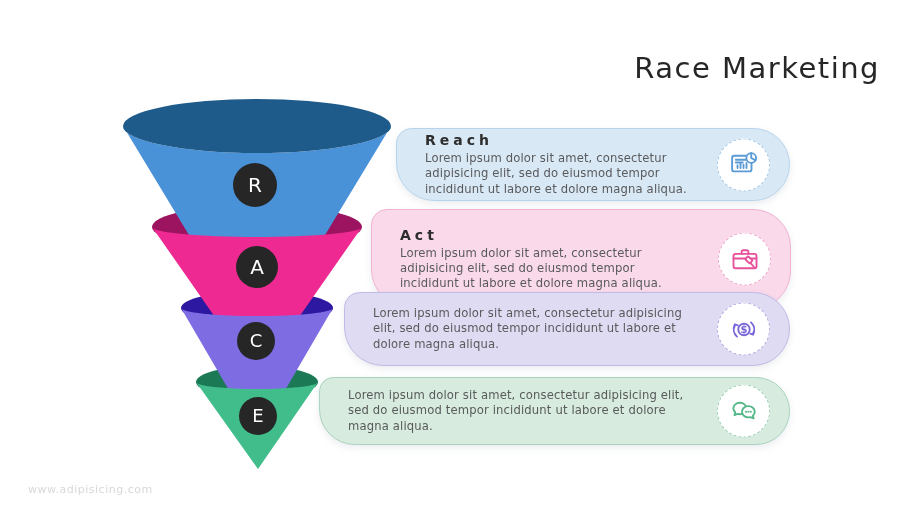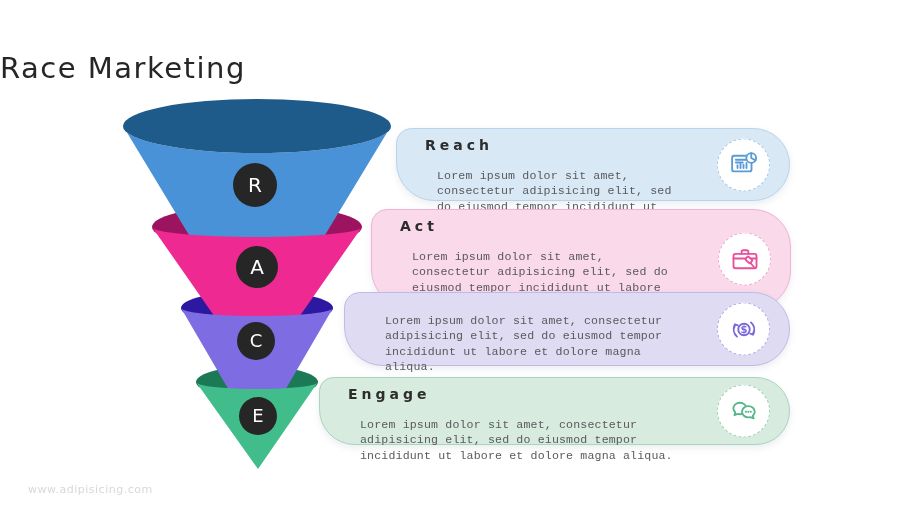--- a/index.html
+++ b/index.html
@@ -2,46 +2,46 @@
 <html><head>
 <meta charset="utf-8">
 <style>
   html,body{margin:0;padding:0}
   body{
     width:900px;height:506px;position:relative;overflow:hidden;
     background:#ffffff;
     font-family:"DejaVu Sans","Liberation Sans",sans-serif;
   }
   .slide-title{
-    position:absolute;top:32px;left:0;width:880px;text-align:left;
+    position:absolute;top:32px;left:0;width:880px;text-align:right;
     font-size:29px;font-weight:400;letter-spacing:1.5px;color:#262626;
   }
   .funnel-svg{position:absolute;left:75px;top:85px;width:370px;height:400px}
   .badge-letter{fill:#ffffff;font-size:20px;font-family:"DejaVu Sans","Liberation Sans",sans-serif}
   .badge-letter.small{font-size:18px}
 
   .card{
     position:absolute;box-sizing:border-box;
     background:var(--bg,#eee);
     border:1.5px solid var(--border,#ccc);
     border-radius:16px 38px 38px 40px;
-    display:flex;flex-direction:column;
+    display:flex;flex-direction:column;justify-content:center;
     padding:8px 96px 8px 28px;
     box-shadow:0 3px 7px rgba(110,130,150,.14);
   }
   #card-0{left:396px;top:128px;width:394px;height:73px}
   #card-1{left:371px;top:209px;width:420px;height:100px}
   #card-2{left:344px;top:292px;width:446px;height:74px}
   #card-3{left:319px;top:377px;width:471px;height:68px}
   .card h3{
     margin:0 0 3px 0;font-size:14px;font-weight:bold;
     letter-spacing:4px;color:#2d2d2d;
   }
   .card p{
-    margin:12px;font-size:11.6px;line-height:1.32;color:#595a5c;letter-spacing:.15px;font-family:Liberation Mono, monospace;
+    margin:0;font-size:11.6px;line-height:1.32;color:#595a5c;letter-spacing:.15px;
   }
   .icon-wrap{
     position:absolute;right:19px;top:50%;transform:translateY(-50%);
     width:53px;height:53px;border-radius:50%;
     background:#ffffff;border:1.6px dashed var(--dash,#bbb);
     display:flex;align-items:center;justify-content:center;
     color:var(--accent,#888);
     box-sizing:border-box;
   }
   .icon-wrap svg{width:30px;height:30px;display:block}
@@ -130,21 +130,20 @@
         <path d="M6.4 17.7a8 8 0 0 1-1.7-9.6"></path>
         <path d="M19.8 13.6l-.5 2.5-2.3-.8"></path>
         <path d="M4.2 10.4l.5-2.5 2.3.8"></path>
       </g>
       <text x="12" y="14.8" font-size="8" font-weight="bold" text-anchor="middle" fill="currentColor">$</text>
     </svg>
   </span>
 </div>
 
 <div class="card" id="card-3" style="--bg: #d7ebdf; --border: #a9d4bf; --accent: #54b789; --dash: #9ed1b8;">
-  <h3>Engage</h3>
   <p>Lorem ipsum dolor sit amet, consectetur adipisicing elit, sed do eiusmod tempor incididunt ut labore et dolore magna aliqua.</p>
   <span class="icon-wrap">
     <svg viewBox="0 0 24 24">
       <g class="icon-stroke">
         <path d="M3.5 9.6c0-2.6 2.3-4.6 5.2-4.6s5.2 2 5.2 4.6-2.3 4.6-5.2 4.6c-.6 0-1.2-.1-1.7-.3l-2.6 1 .6-2.3c-.9-.8-1.5-1.8-1.5-3z"></path>
         <path d="M10.4 12.2c0-2.5 2.3-4.5 5.1-4.5s5.1 2 5.1 4.5c0 1.2-.6 2.3-1.5 3.1l.6 2.2-2.6-1c-.5.2-1 .2-1.6.2-2.8 0-5.1-2-5.1-4.5z" fill="#ffffff"></path>
       </g>
       <g fill="currentColor">
         <circle cx="13.6" cy="12.2" r="0.85"></circle>
         <circle cx="15.5" cy="12.2" r="0.85"></circle>

